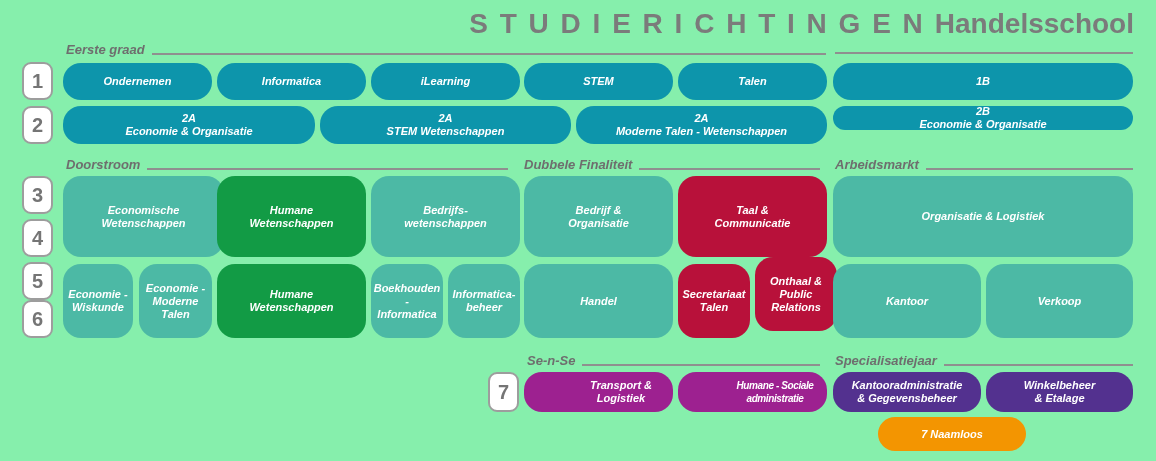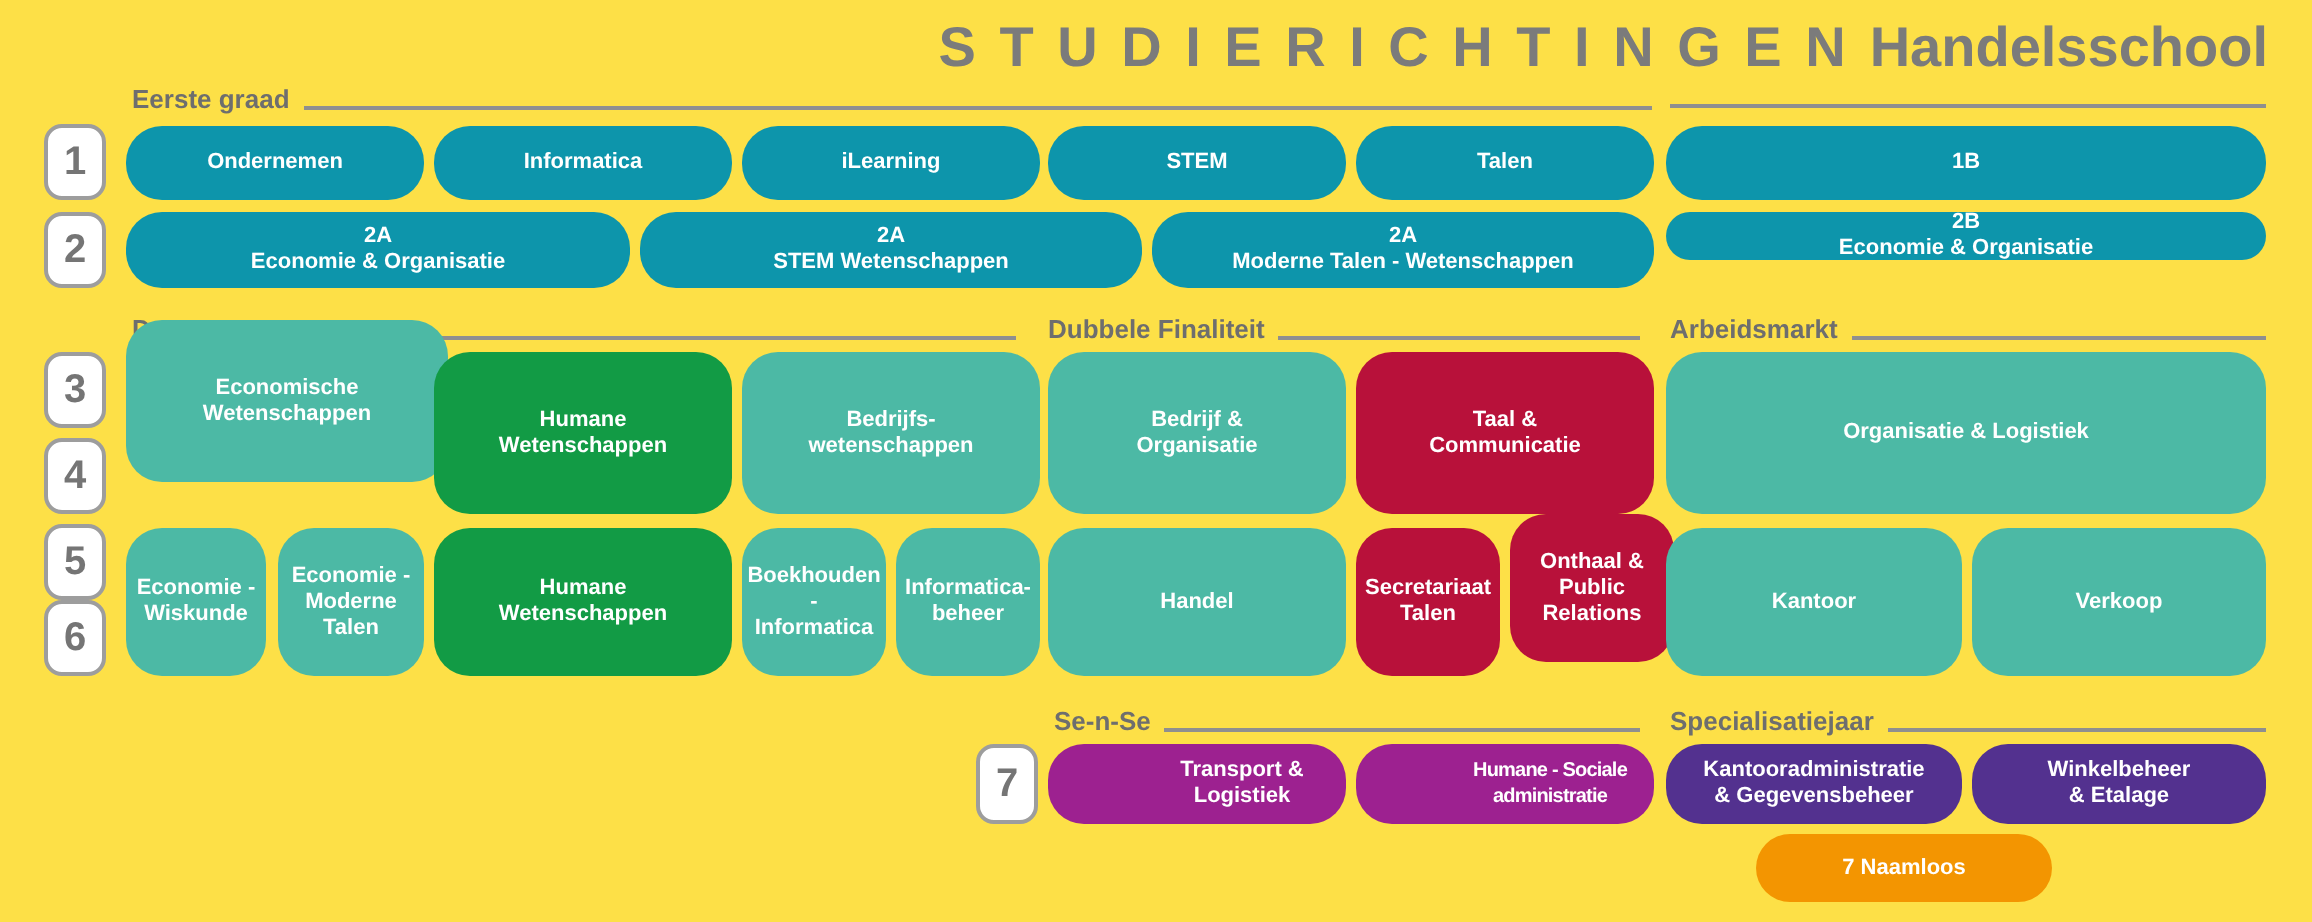--- a/index.html
+++ b/index.html
@@ -1,37 +1,37 @@
 <!DOCTYPE html>
 <html><head>
 <meta charset="utf-8">
 <style>
   html,body{margin:0;padding:0;background:#ffffff;}
   #stage{
     position:relative;
     width:1156px;height:461px;
-    background:#fde047;
+    background:#86efac;
     font-family:"Liberation Sans", sans-serif;
     overflow:hidden;
   }
   
   #title{
     position:absolute;right:22px;top:9px;
     white-space:nowrap;
     color:#7b7b7b;font-weight:bold;font-size:28px;line-height:30px;
   }
   #title .spaced{letter-spacing:2px;}
   #title .name{margin-left:10px;letter-spacing:0;}
   
   .hdr{
     position:absolute;display:flex;align-items:flex-end;height:15px;
   }
   .hdr-label{
     color:#6e6e6e;font-weight:bold;font-size:13px;line-height:15px;
-    white-space:nowrap;margin-right:7px;
+    white-space:nowrap;margin-right:7px;font-style:italic;
   }
   .hdr-line{
     flex:1;height:2px;background:#8f8f8f;margin-bottom:2px;
   }
   .hdr-line-abs{
     position:absolute;height:2px;background:#8f8f8f;
   }
   
   .badge{
     position:absolute;
@@ -42,20 +42,21 @@
   }
   
   .box{
     position:absolute;box-sizing:border-box;
     border-radius:18px;
     display:flex;align-items:center;justify-content:center;
     text-align:center;
     color:#ffffff;font-weight:bold;font-size:11px;line-height:13px;
     padding:2px 3px;
     white-space:pre-line;
+    font-style:italic;
   }
   .box.xs{font-size:10px;letter-spacing:-0.4px;}
   .teal{background:#0d95ab;}
   .seafoam{background:#4cb9a5;}
   .green{background:#129b45;}
   .red{background:#b8113a;text-align:center;}
   .magenta{background:#9d2190;padding-left:48px;}
   .purple{background:#53318f;}
   .orange{background:#f39501;margin-left:45px;}
 </style>
@@ -113,21 +114,21 @@
 
   <div class="box teal" style="left:63px;top:106px;width:252px;height:38px">2A
 Economie &amp; Organisatie</div>
   <div class="box teal" style="left:320px;top:106px;width:251px;height:38px">2A
 STEM Wetenschappen</div>
   <div class="box teal" style="left:576px;top:106px;width:251px;height:38px">2A
 Moderne Talen - Wetenschappen</div>
   <div class="box teal" style="left:833px;top:106px;width:300px;height:24px">2B
 Economie &amp; Organisatie</div>
 
-  <div class="box seafoam" style="left:63px;top:160px;width:161px;height:81px">Economische
+  <div class="box seafoam" style="left:63px;top:176px;width:161px;height:81px">Economische
 Wetenschappen</div>
   <div class="box green" style="left:217px;top:176px;width:149px;height:81px">Humane
 Wetenschappen</div>
   <div class="box seafoam" style="left:524px;top:176px;width:149px;height:81px">Bedrijf &amp;
 Organisatie</div>
   <div class="box seafoam" style="left:371px;top:176px;width:149px;height:81px">Bedrijfs-
 wetenschappen</div>
   <div class="box red" style="left:678px;top:176px;width:149px;height:81px">Taal &amp;
 Communicatie</div>
   <div class="box seafoam" style="left:833px;top:176px;width:300px;height:81px">Organisatie &amp; Logistiek</div>

